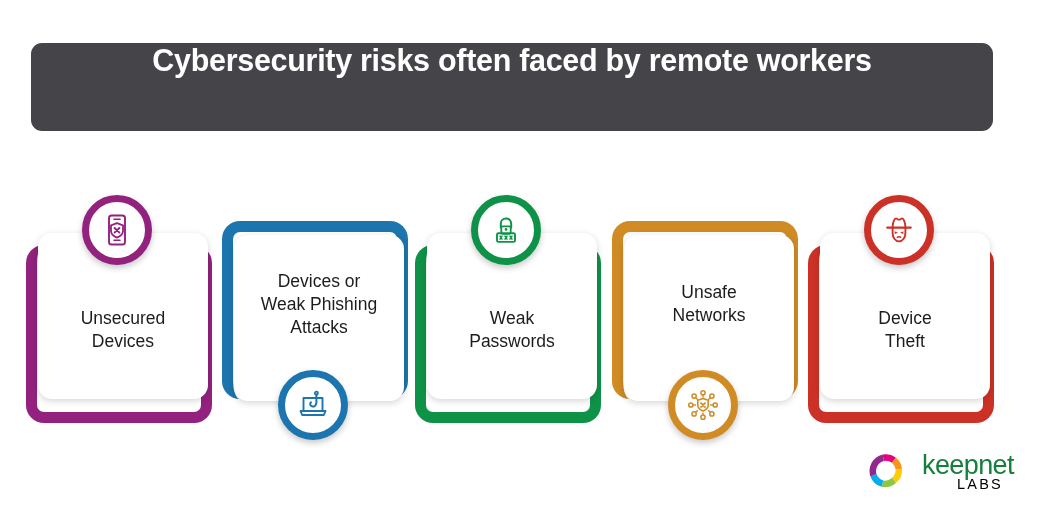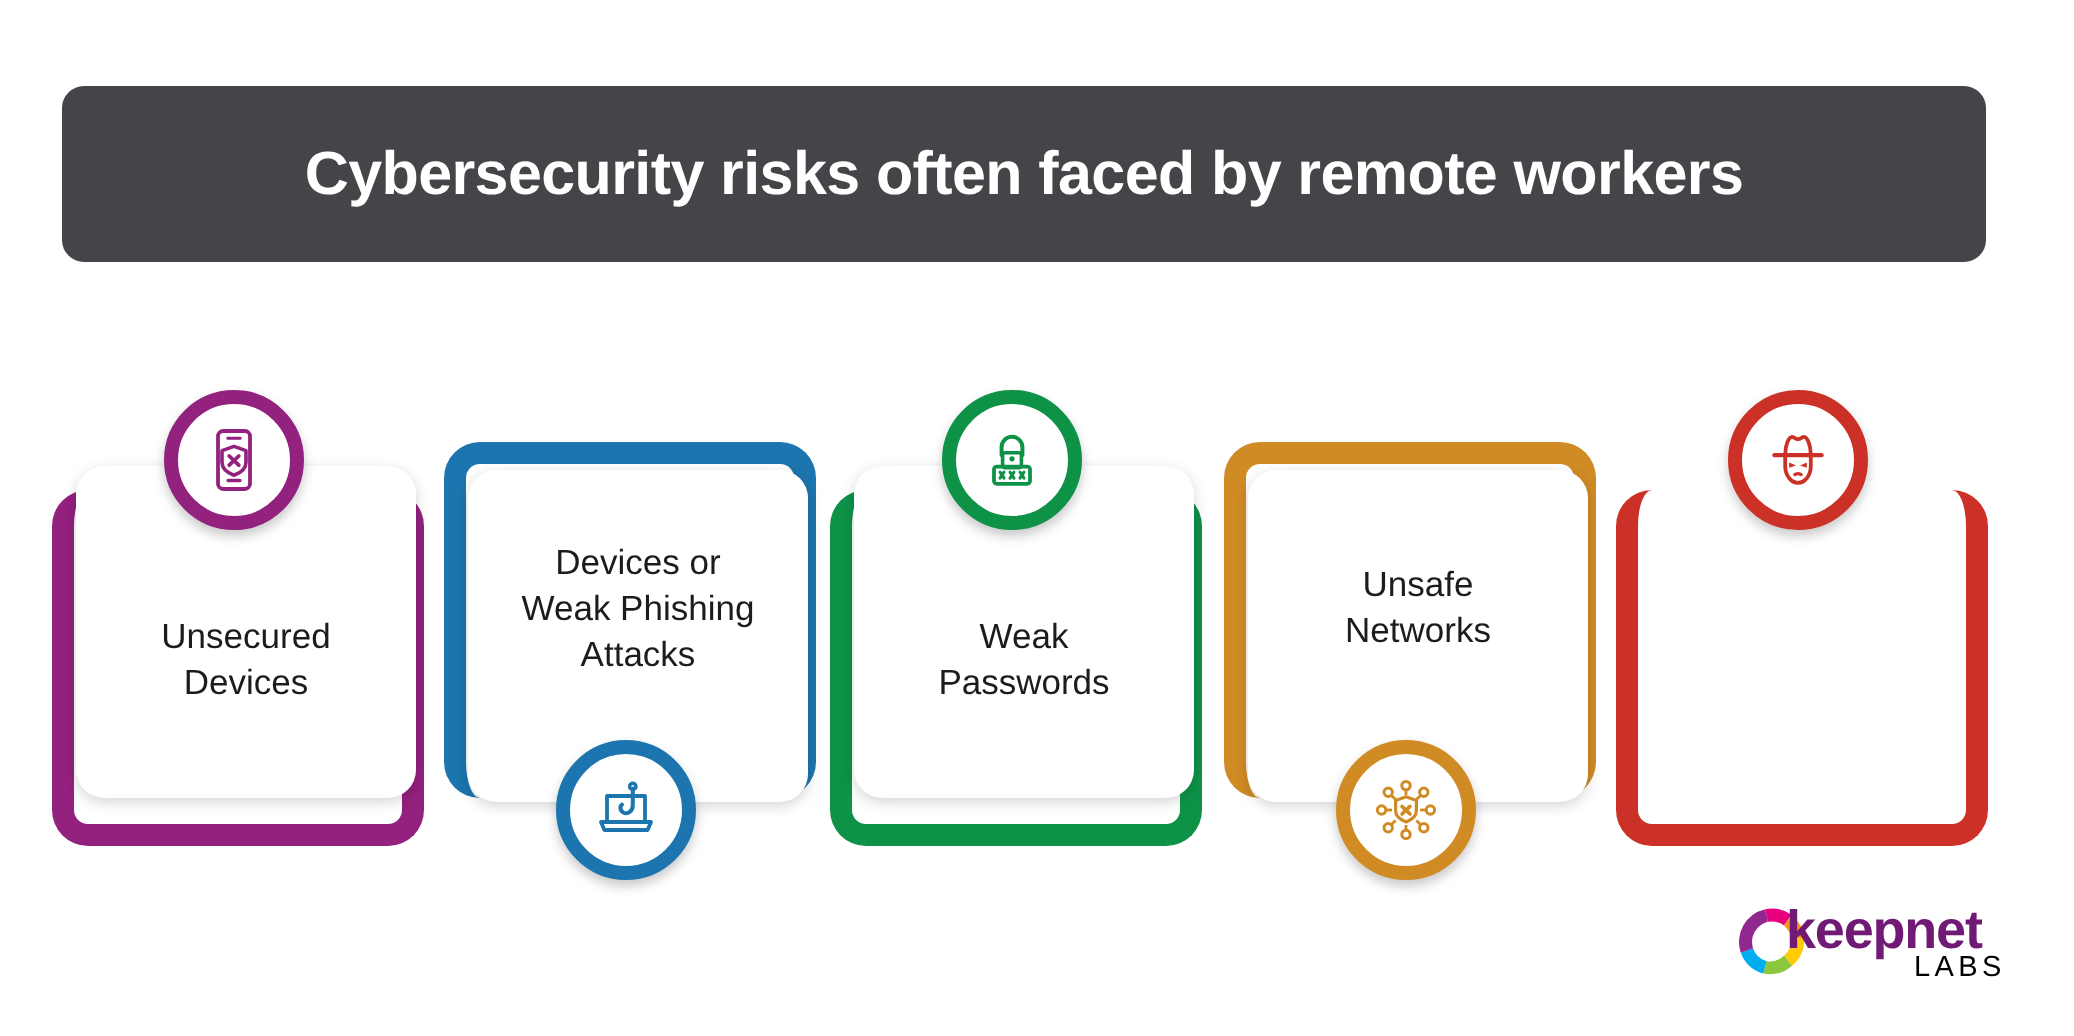--- a/index.html
+++ b/index.html
@@ -22,21 +22,21 @@
   
   #title-banner {
     position: absolute;
     left: 31px;
     top: 43px;
     width: 962px;
     height: 88px;
     background: #454449;
     border-radius: 11px;
     display: flex;
-    align-items: center;
+    align-items: flex-start;
     justify-content: center;
     box-sizing: border-box;
   }
   #title-text {
     color: #ffffff;
     font-size: 30.5px;
     font-weight: bold;
     letter-spacing: -0.3px;
     font-family: "Liberation Sans", "DejaVu Sans", sans-serif;
     white-space: nowrap;
@@ -150,25 +150,25 @@
     width: 146px;
     height: 48px;
   }
   #logo-mark {
     position: absolute;
     left: 0;
     top: 2px;
   }
   #logo-word {
     position: absolute;
-    left: 27px;
+    left: 56px;
     top: 1px;
     font-size: 27px;
-    font-weight: bold;
-    color: #701a75;
+    font-weight: normal;
+    color: #15803d;
     letter-spacing: -0.6px;
     font-family: "Liberation Sans", "DejaVu Sans", sans-serif;
   }
   #logo-sub {
     position: absolute;
     left: 91px;
     top: 27px;
     font-size: 14.5px;
     color: #000000;
     letter-spacing: 2.2px;
@@ -287,20 +287,26 @@
               <path d="M17.0 24.1 L19.0 27.1 M19.0 24.1 L17.0 27.1"></path>
               <path d="M22.0 24.1 L24.0 27.1 M24.0 24.1 L22.0 27.1"></path>
             </g>
           </svg>
         </span>
       </div>
     </div>
 
     <div class="card-unit down" style="left:808px; top:227px; color:#CC3127;">
       <div class="band"></div>
+      <div class="white-card">
+        <div class="card-label">
+          <span>Device</span><br>
+          <span>Theft</span>
+        </div>
+      </div>
       <div class="badge">
         <span>
           <svg width="36" height="36" viewBox="0 0 36 36">
             <path d="M11.6 15.5 C11.6 10.0 13.6 6.4 15.0 6.4 C16.0 6.4 16.6 7.6 18 7.6 C19.4 7.6 20.0 6.4 21.0 6.4 C22.4 6.4 24.4 10.0 24.4 15.5" fill="none" stroke="#CC3127" stroke-width="1.9" stroke-linejoin="round"></path>
             <line x1="6.2" y1="15.6" x2="29.8" y2="15.6" stroke="#CC3127" stroke-width="2.1" stroke-linecap="round"></line>
             <path d="M11.6 15.6 L11.6 21.0 C11.6 25.8 14.6 29.4 18 29.4 C21.4 29.4 24.4 25.8 24.4 21.0 L24.4 15.6" fill="none" stroke="#CC3127" stroke-width="1.9" stroke-linejoin="round"></path>
             <path d="M13.6 19.2 L17.0 20.8 L13.6 21.9 Z" fill="#CC3127"></path>
             <path d="M22.4 19.2 L19.0 20.8 L22.4 21.9 Z" fill="#CC3127"></path>
             <path d="M16.4 25.3 C17.0 24.6 19.0 24.6 19.6 25.3" fill="none" stroke="#CC3127" stroke-width="1.6" stroke-linecap="round"></path>
           </svg>

